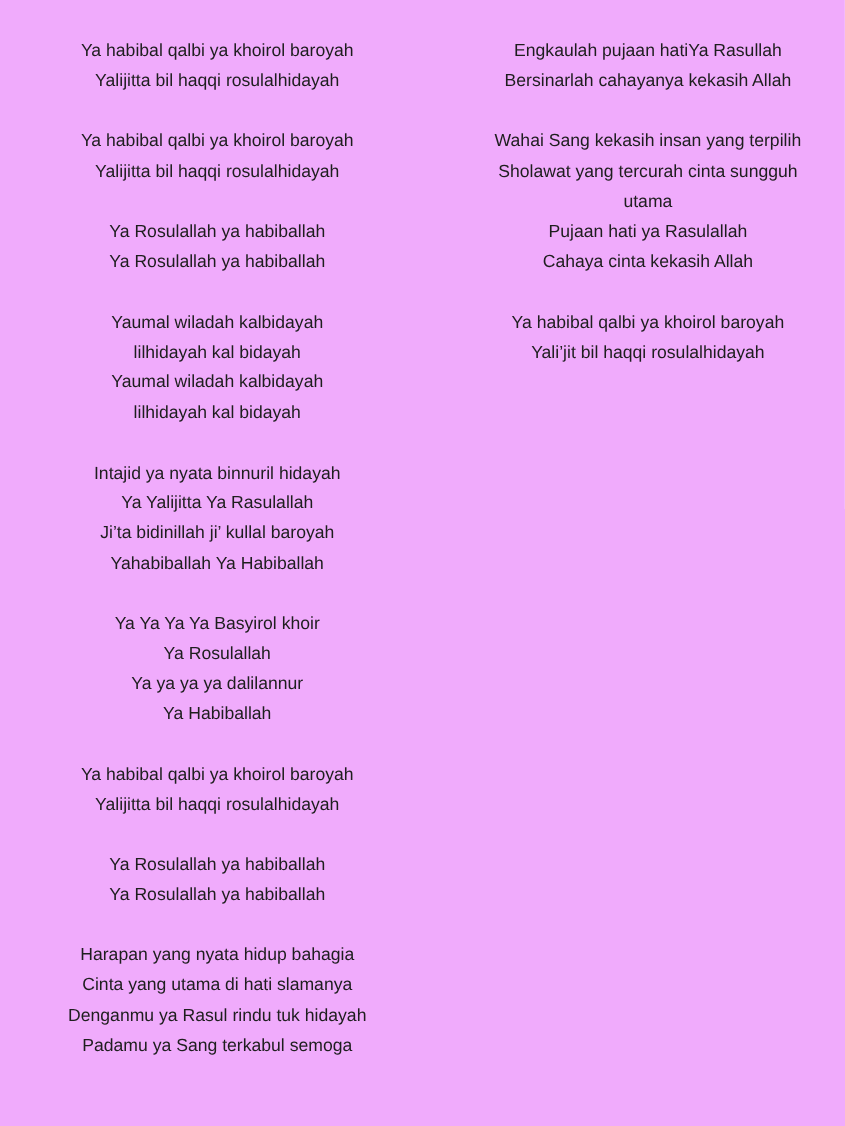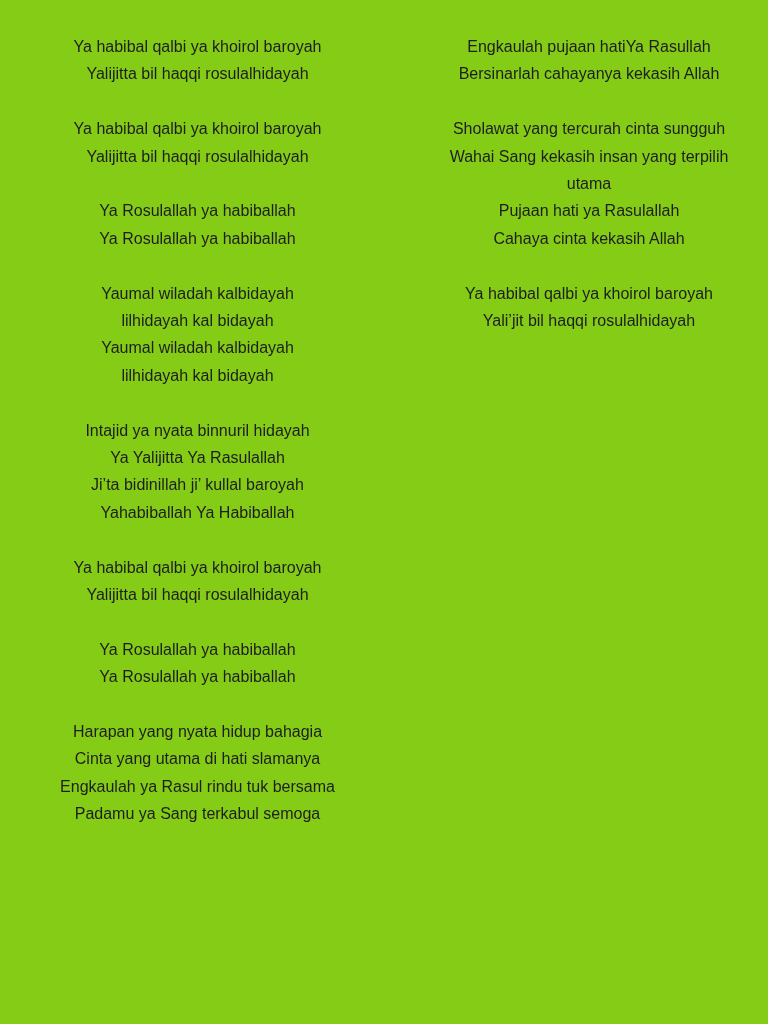--- a/index.html
+++ b/index.html
@@ -33,21 +33,21 @@
   .line {
     font-size: 16px;
     line-height: 27.4px;
     text-align: center;
     white-space: nowrap;
   }
 </style>
 </head>
 <body>
 
-<div class="page" style="background: #84cc16; color: rgb(30, 30, 30);">
+<div class="page" style="background: #f0abfc; color: rgb(30, 30, 30);">
 
   <div class="column left">
 
     <div class="stanza">
       <div class="line">Ya habibal qalbi ya khoirol baroyah</div>
       <div class="line">Yalijitta bil haqqi rosulalhidayah</div>
     </div>
 
     <div class="stanza">
       <div class="line">Ya habibal qalbi ya khoirol baroyah</div>
@@ -66,50 +66,56 @@
       <div class="line">lilhidayah kal bidayah</div>
     </div>
 
     <div class="stanza">
       <div class="line">Intajid ya nyata binnuril hidayah</div>
       <div class="line">Ya Yalijitta Ya Rasulallah</div>
       <div class="line">Ji’ta bidinillah ji’ kullal baroyah</div>
       <div class="line">Yahabiballah Ya Habiballah</div>
     </div>
 
+    <div class="stanza">
+      <div class="line">Ya Ya Ya Ya Basyirol khoir</div>
+      <div class="line">Ya Rosulallah</div>
+      <div class="line">Ya ya ya ya dalilannur</div>
+      <div class="line">Ya Habiballah</div>
+    </div>
 
     <div class="stanza">
       <div class="line">Ya habibal qalbi ya khoirol baroyah</div>
       <div class="line">Yalijitta bil haqqi rosulalhidayah</div>
     </div>
 
     <div class="stanza">
       <div class="line">Ya Rosulallah ya habiballah</div>
       <div class="line">Ya Rosulallah ya habiballah</div>
     </div>
 
     <div class="stanza">
       <div class="line">Harapan yang nyata hidup bahagia</div>
       <div class="line">Cinta yang utama di hati slamanya</div>
-      <div class="line">Engkaulah ya Rasul rindu tuk bersama</div>
+      <div class="line">Denganmu ya Rasul rindu tuk hidayah</div>
       <div class="line">Padamu ya Sang terkabul semoga</div>
     </div>
 
   </div>
 
   <div class="column right">
 
     <div class="stanza">
       <div class="line">Engkaulah pujaan hatiYa Rasullah</div>
       <div class="line">Bersinarlah cahayanya kekasih Allah</div>
     </div>
 
     <div class="stanza">
+      <div class="line">Wahai Sang kekasih insan yang terpilih</div>
       <div class="line">Sholawat yang tercurah cinta sungguh</div>
-      <div class="line">Wahai Sang kekasih insan yang terpilih</div>
       <div class="line">utama</div>
       <div class="line">Pujaan hati ya Rasulallah</div>
       <div class="line">Cahaya cinta kekasih Allah</div>
     </div>
 
     <div class="stanza">
       <div class="line">Ya habibal qalbi ya khoirol baroyah</div>
       <div class="line">Yali’jit bil haqqi rosulalhidayah</div>
     </div>
 

